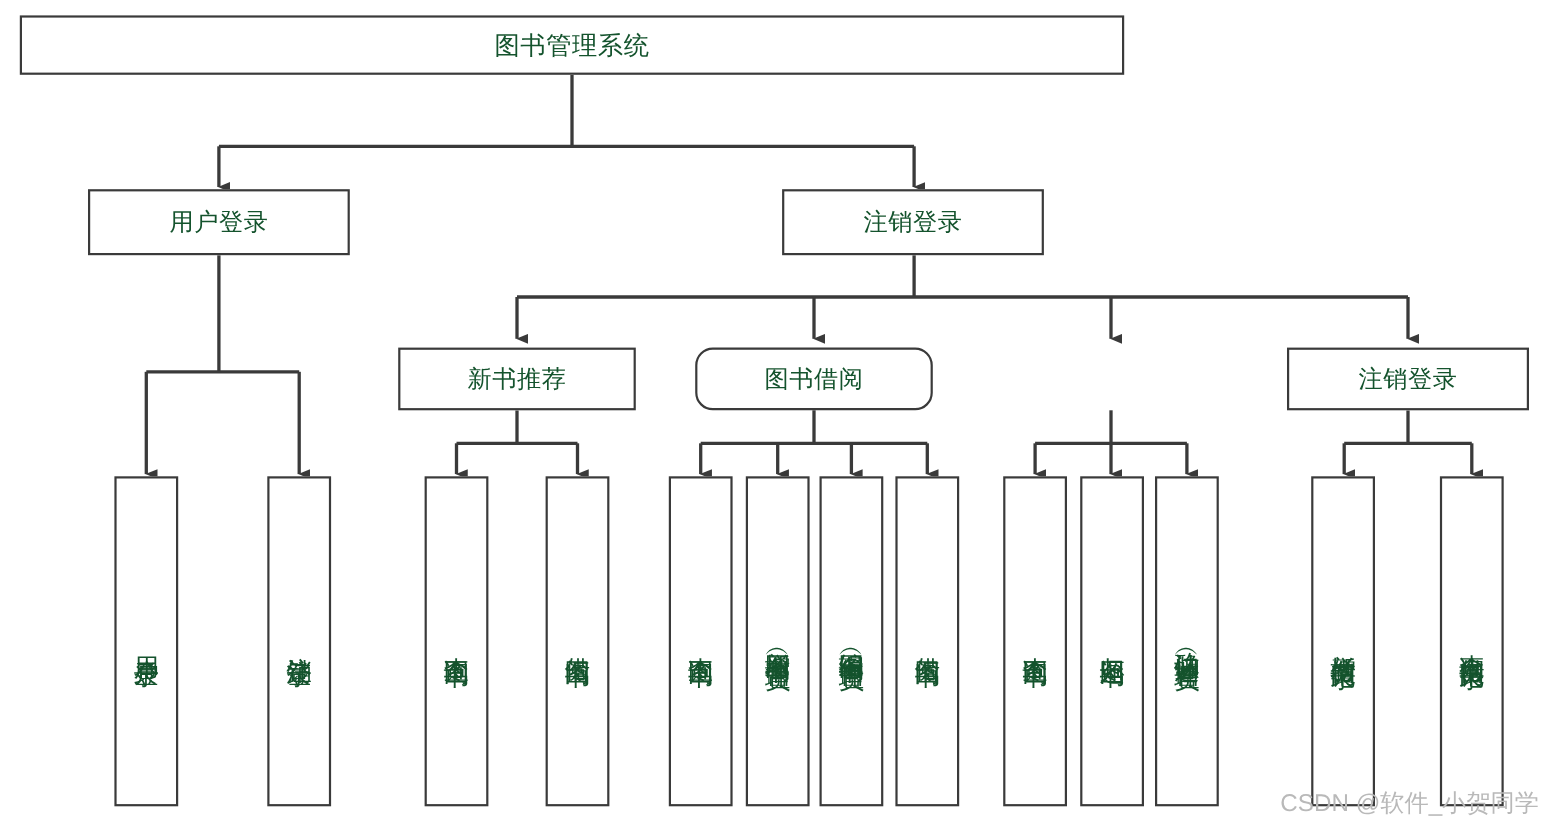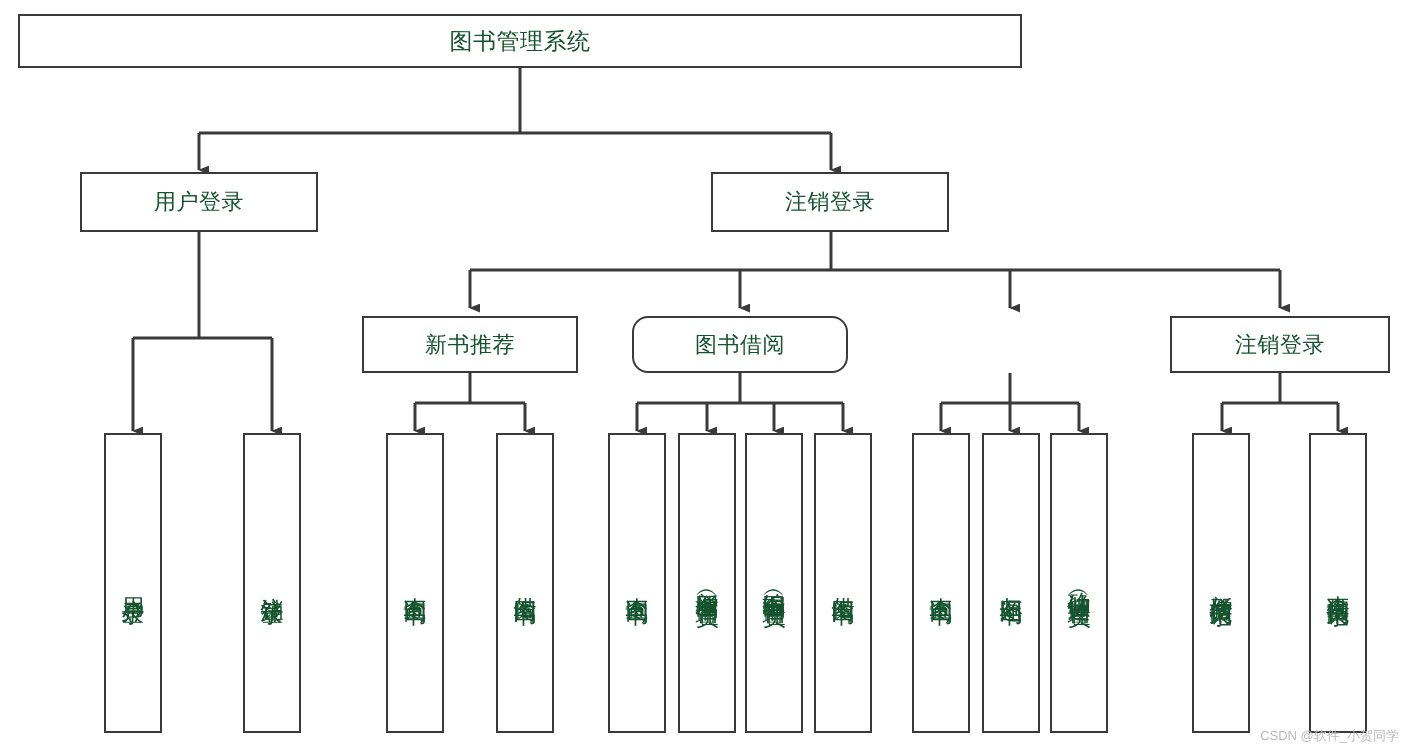--- a/index.html
+++ b/index.html
@@ -65,21 +65,21 @@
     height: auto;
     max-height: 268px;
   }
   .node.leaf.tall .node-label {
     max-height: 272px;
   }
   .watermark {
     position: absolute;
     right: 6px;
     bottom: 2px;
-    font-size: 13px;
+    font-size: 22px;
     color: #b9b9b9;
     white-space: nowrap;
     z-index: 5;
     font-family: "Liberation Sans", "DejaVu Sans", sans-serif;
   }
 </style>
 </head>
 <body>
 
 <div id="diagram-root">

